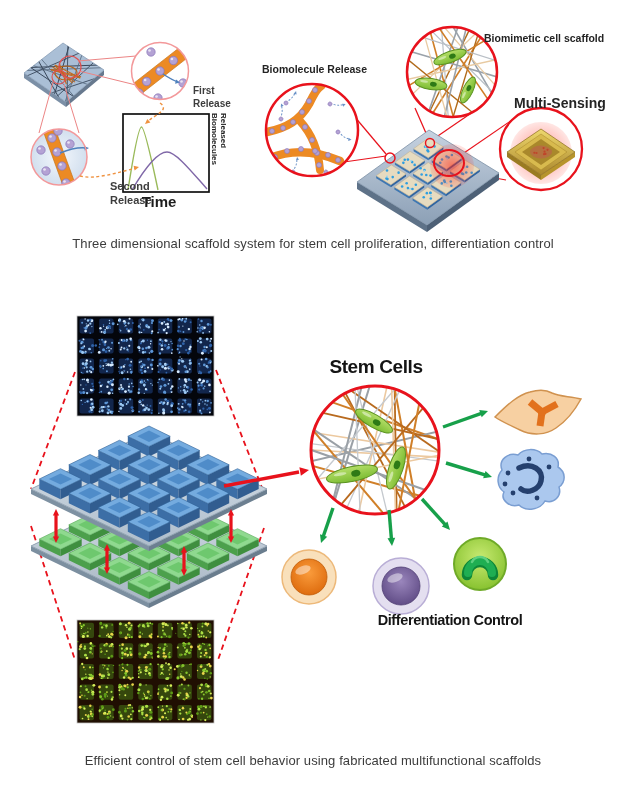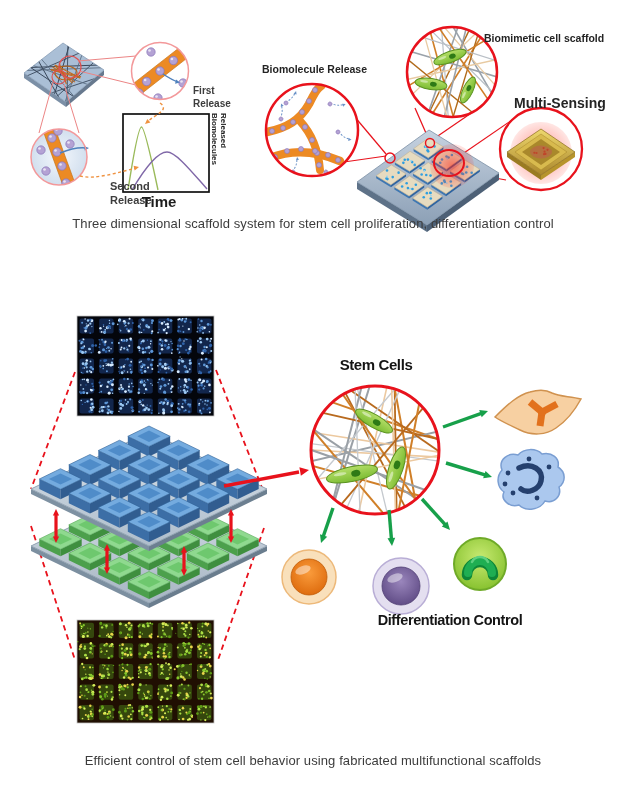--- a/index.html
+++ b/index.html
@@ -4,21 +4,21 @@
 <style>
   html,body{margin:0;padding:0;background:#ffffff;}
   .stage{position:relative;width:626px;height:788px;background:#ffffff;overflow:hidden;
          font-family:"Liberation Sans",sans-serif;}
   svg{position:absolute;left:0;top:0;}
   .lbl{position:absolute;color:#2a2a2a;}
   .b{font-weight:bold;}
   .pre{white-space:pre-line;}
   .ctr{text-align:center;}
   .cap{font-size:13px;color:#3c3c3c;letter-spacing:0.1px;}
-  .big{font-size:15px;font-weight:bold;color:#141414;letter-spacing:-0.4px;}
+  .big{font-size:19px;font-weight:bold;color:#141414;letter-spacing:-0.4px;}
   .vert{writing-mode:vertical-rl;}
 </style>
 </head>
 <body>
 
 <div class="stage">
   <svg id="art" width="626" height="788" viewBox="0 0 626 788">
       <defs>
         <clipPath id="clipFirst">
           <circle cx="160" cy="71" r="28.5"></circle>
@@ -1859,18 +1859,18 @@
 
   <div class="lbl b pre" style="left:193px;top:84px;width:44px;font-size:10px;line-height:1.3;color:#3d3d3d;">First
 Release</div>
   <div class="lbl b pre" style="left:110px;top:179px;width:48px;font-size:11px;line-height:1.3;color:#3d3d3d;">Second
 Release</div>
   <div class="lbl b ctr" style="left:129px;top:193px;width:60px;font-size:15px;color:#1d1d1d;">Time</div>
   <div class="lbl b vert" style="left:210px;top:113px;height:82px;font-size:8px;color:#1d1d1d;">Released Biomolecules</div>
   <div class="lbl b" style="left:262px;top:63px;font-size:10.5px;color:#242424;">Biomolecule Release</div>
   <div class="lbl b" style="left:484px;top:32px;font-size:10.5px;color:#242424;">Biomimetic cell scaffold</div>
   <div class="lbl b" style="left:514px;top:95px;font-size:14px;color:#242424;">Multi-Sensing</div>
-  <div class="lbl cap ctr" style="left:0;top:216px;width:626px;">Three dimensional scaffold system for stem cell proliferation, differentiation control</div>
+  <div class="lbl cap ctr" style="left:0;top:236px;width:626px;">Three dimensional scaffold system for stem cell proliferation, differentiation control</div>
 
   <div class="lbl big ctr" style="left:328px;top:356px;width:96px;">Stem Cells</div>
   <div class="lbl cap ctr" style="left:0;top:753px;width:626px;">Efficient control of stem cell behavior using fabricated multifunctional scaffolds</div>
   <div class="lbl big ctr" style="left:352px;top:612px;width:196px;font-size:14.5px;">Differentiation Control</div>
 </div>
 
 </body></html>

